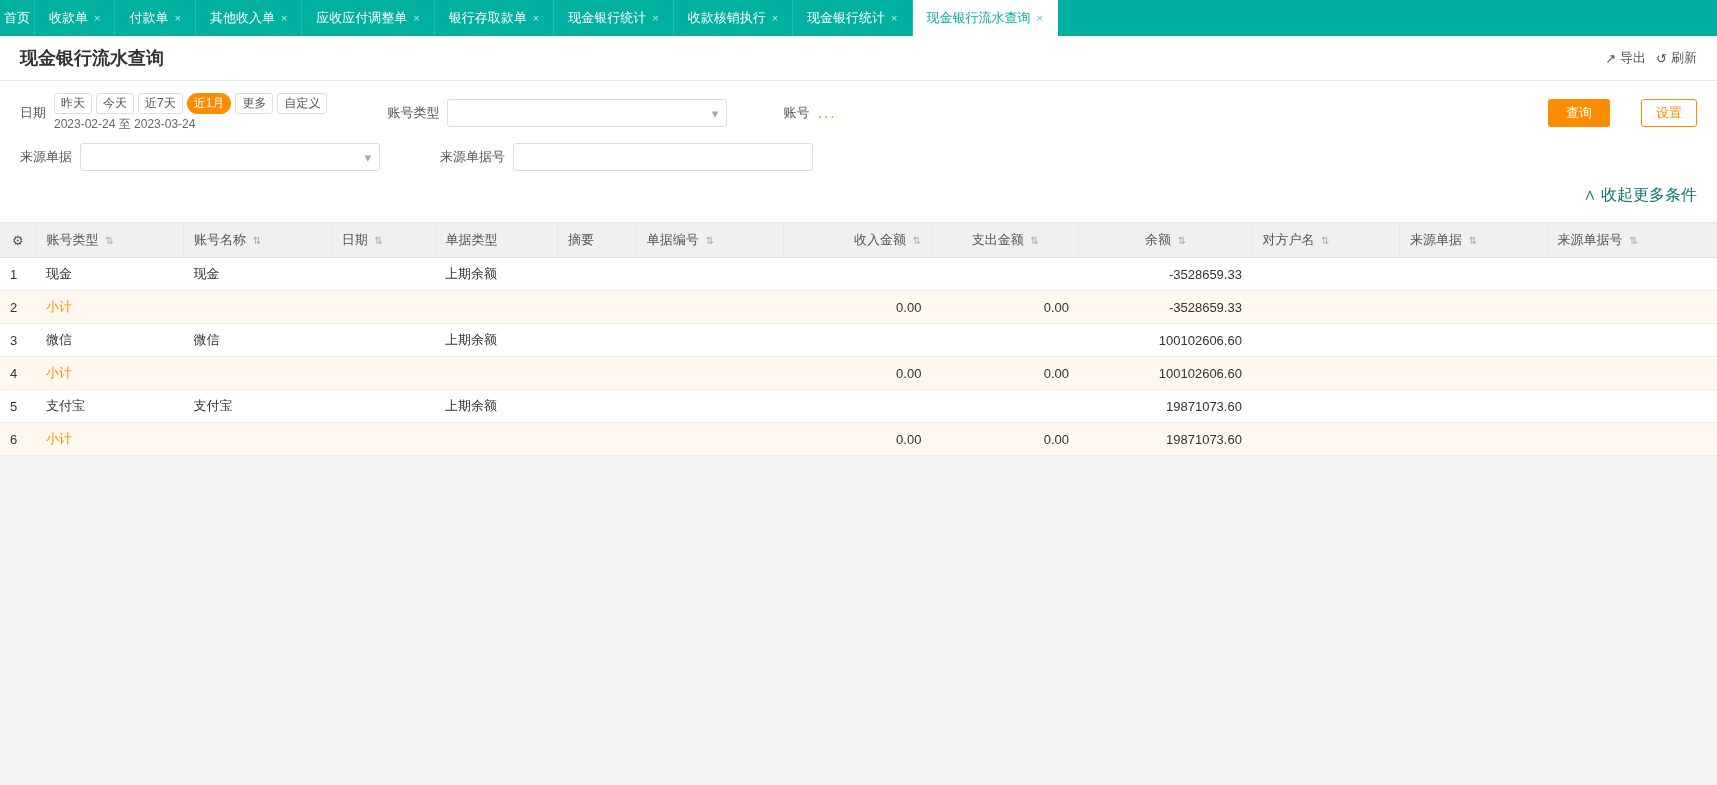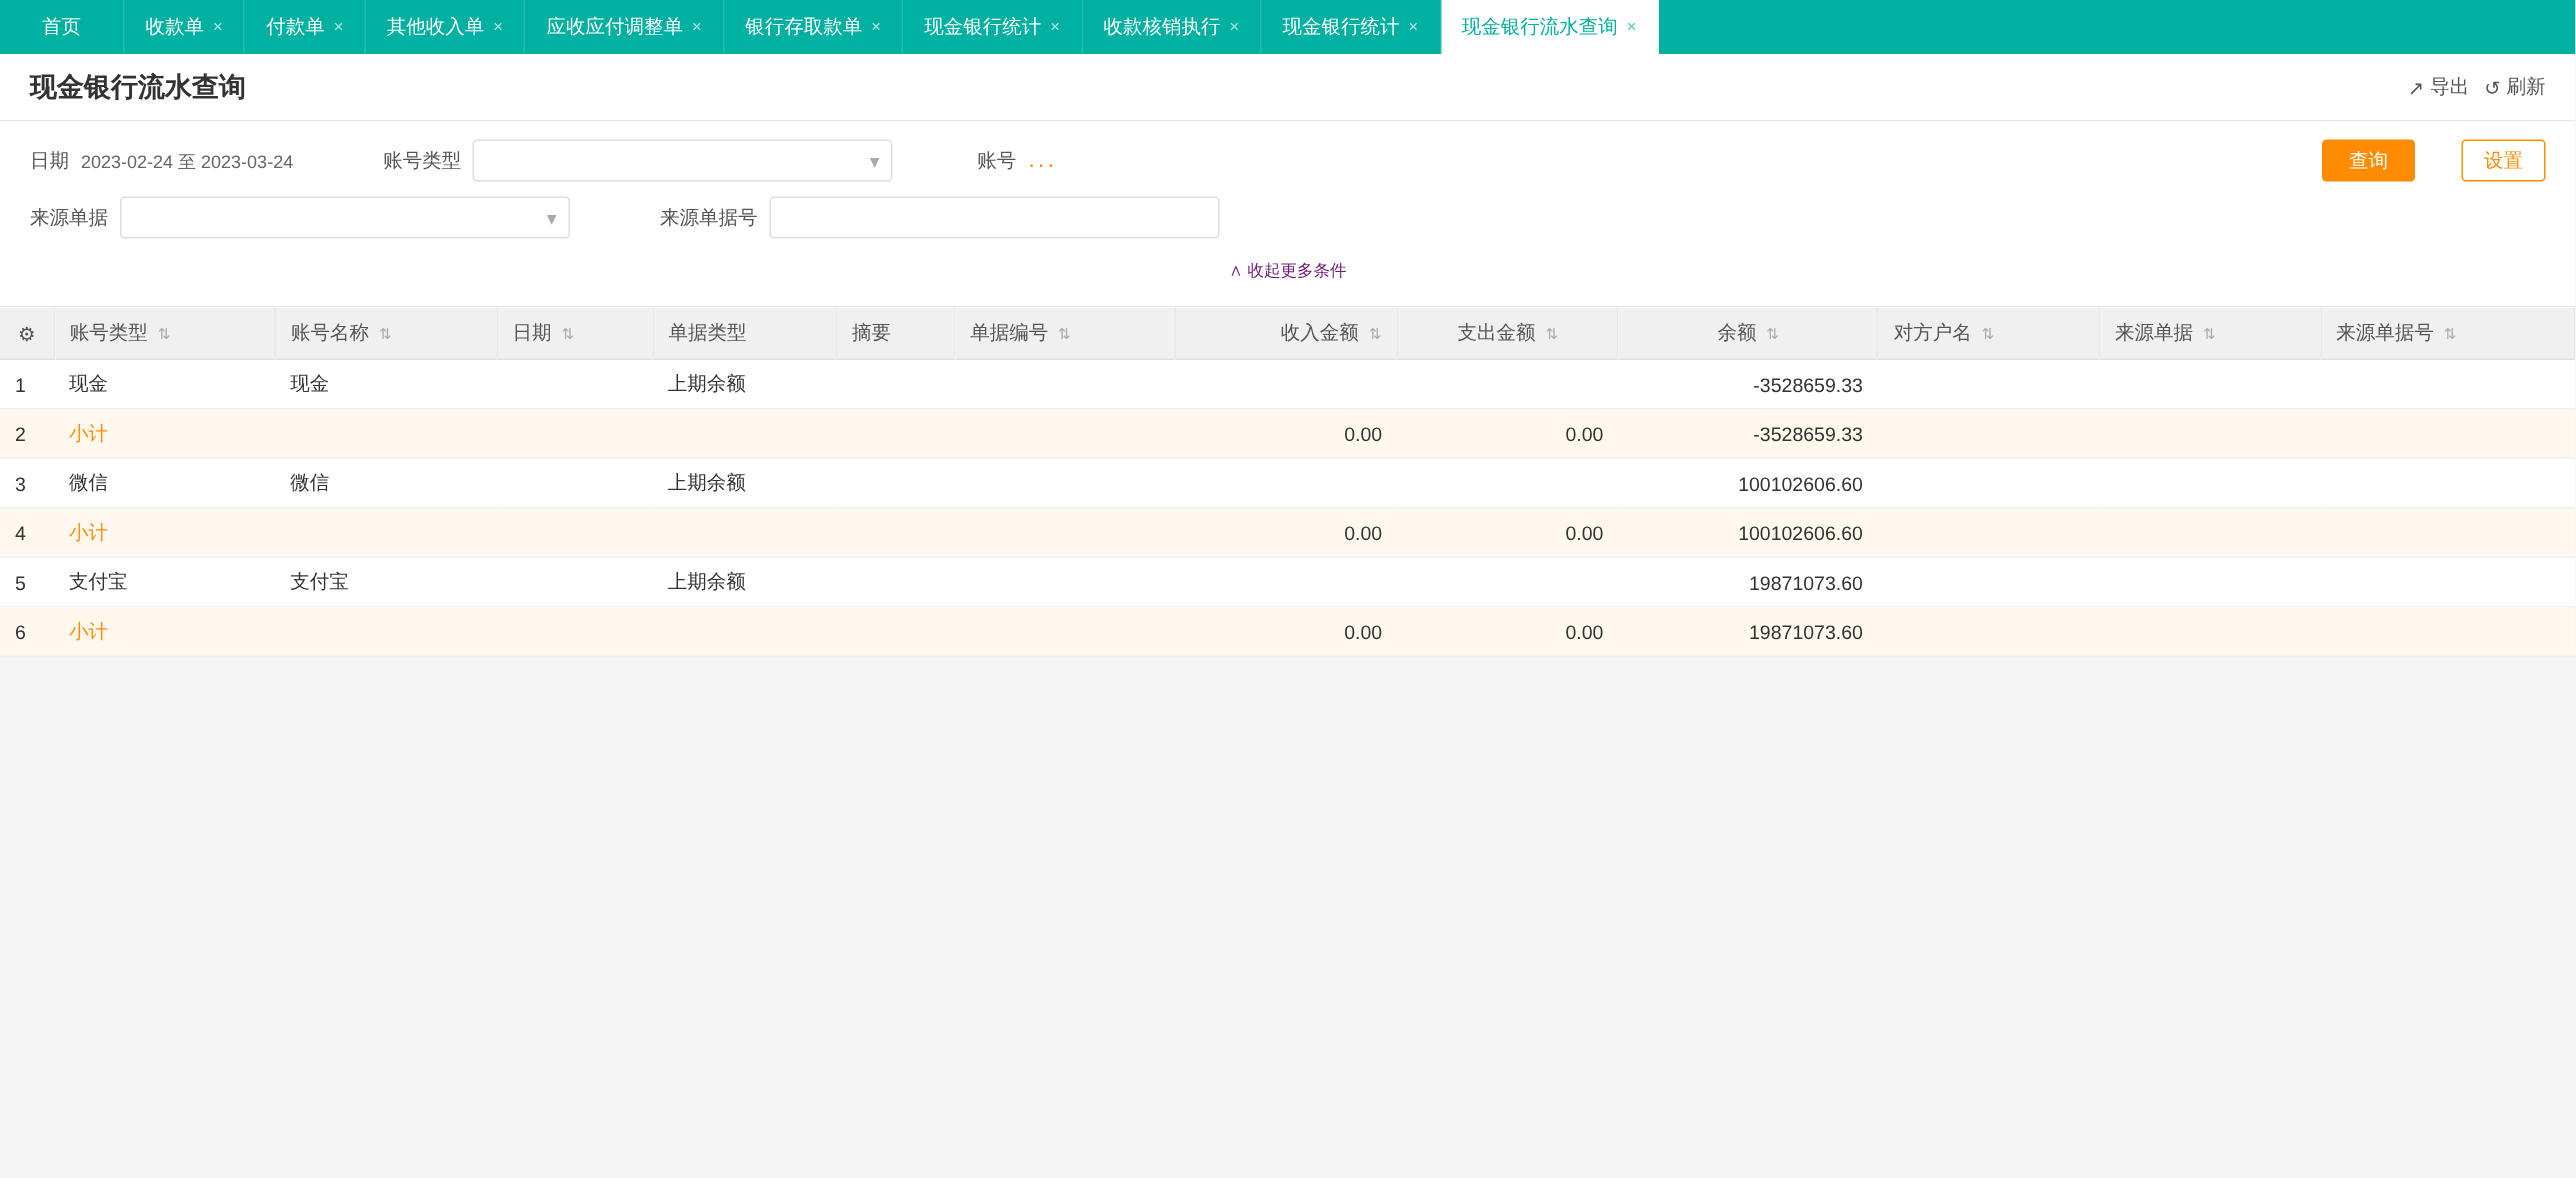--- a/index.html
+++ b/index.html
@@ -19,21 +19,21 @@
       padding: 6px 14px;
       height: 100%;
       display: flex;
       align-items: center;
       cursor: pointer;
       white-space: nowrap;
       font-size: 13px;
       border-right: 1px solid rgba(255,255,255,0.15);
     }
     .nav-item.home {
-      padding: 0 28px;
+      padding: 0 4px;
       justify-content: center;
     }
     .nav-item.active {
       background: #fff;
       color: #00b0a0;
     }
     .nav-item .close-x {
       margin-left: 6px;
       font-size: 11px;
       opacity: 0.7;
@@ -157,25 +157,25 @@
       background: #fff;
       color: #ff8c00;
       border: 1px solid #ff8c00;
       border-radius: 3px;
       padding: 4px 14px;
       cursor: pointer;
       font-size: 13px;
       margin-left: 25px;
     }
     .collapse-bar {
-      text-align: center;
+      text-align: right;
       padding: 4px 0 8px 0;
       cursor: pointer;
-      color: #701a75;
-      font-size: 11px;
+      color: #0f766e;
+      font-size: 16px;
     }
 
     
     .table-wrap {
       background: #fff;
       margin: 0;
       overflow-x: auto;
     }
     table {
       width: 100%;
@@ -280,20 +280,28 @@
     </div>
   </div>
 </div>
 
 <div class="filter-area">
   <div class="filter-row">
 
     <div class="filter-group">
       <span class="filter-label">日期</span>
       <div style="display:flex;flex-direction:column;">
+        <div class="date-shortcuts">
+          <button class="date-btn">昨天</button>
+          <button class="date-btn">今天</button>
+          <button class="date-btn">近7天</button>
+          <button class="date-btn active">近1月</button>
+          <button class="date-btn">更多</button>
+          <button class="date-btn">自定义</button>
+        </div>
         <div class="date-range">2023-02-24 至 2023-03-24</div>
       </div>
     </div>
 
     <div class="filter-group" style="margin-left:40px;">
       <span class="filter-label">账号类型</span>
       <div class="filter-select" style="min-width:280px;">
         <span></span>
         <span style="color:#aaa;">▾</span>
       </div>

